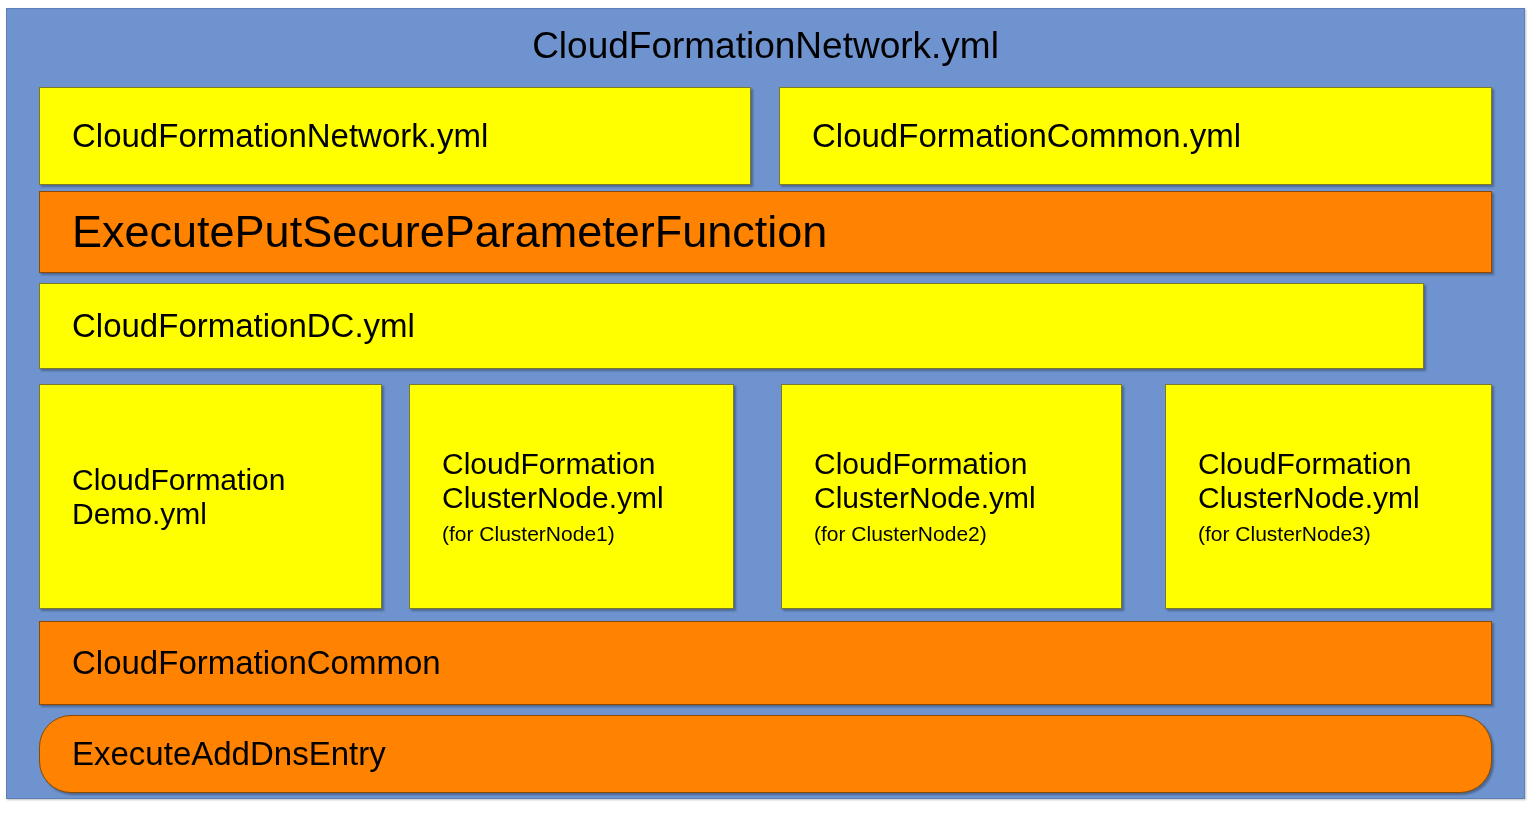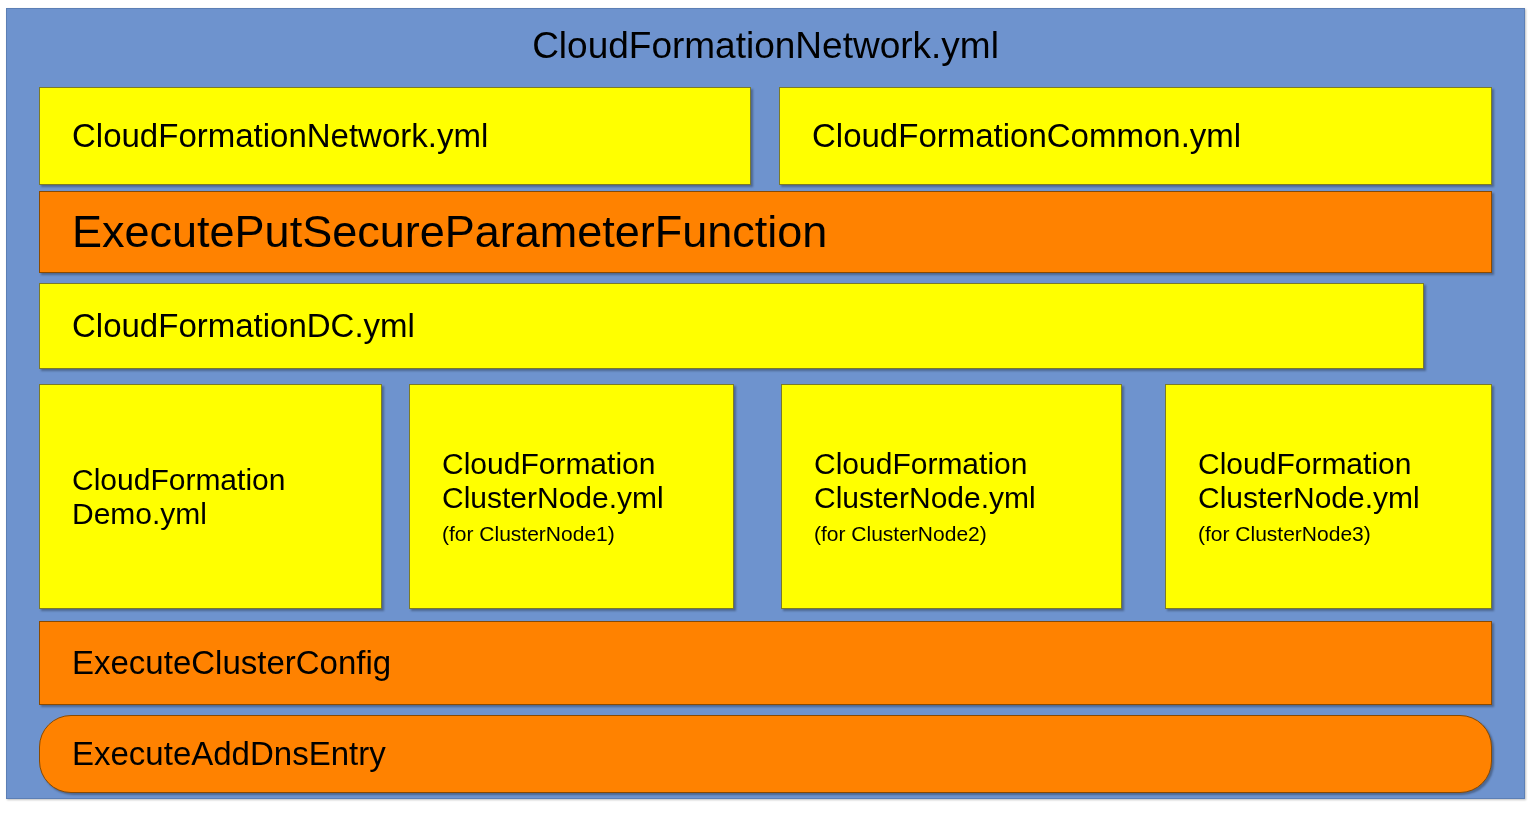--- a/index.html
+++ b/index.html
@@ -126,20 +126,20 @@
     <span class="subline">(for ClusterNode2)</span>
   </div>
 
   <div class="box yellow cluster" id="box-node3">
     <span class="line">CloudFormation</span>
     <span class="line">ClusterNode.yml</span>
     <span class="subline">(for ClusterNode3)</span>
   </div>
 
   <div class="box orange" id="box-clusterconfig">
-    <span class="line">ExecuteClusterConfig</span>
+    <span class="line">CloudFormationCommon</span>
   </div>
 
   <div class="box orange" id="box-adddns">
     <span class="line">ExecuteAddDnsEntry</span>
   </div>
 
 </div>
 
 </body></html>

